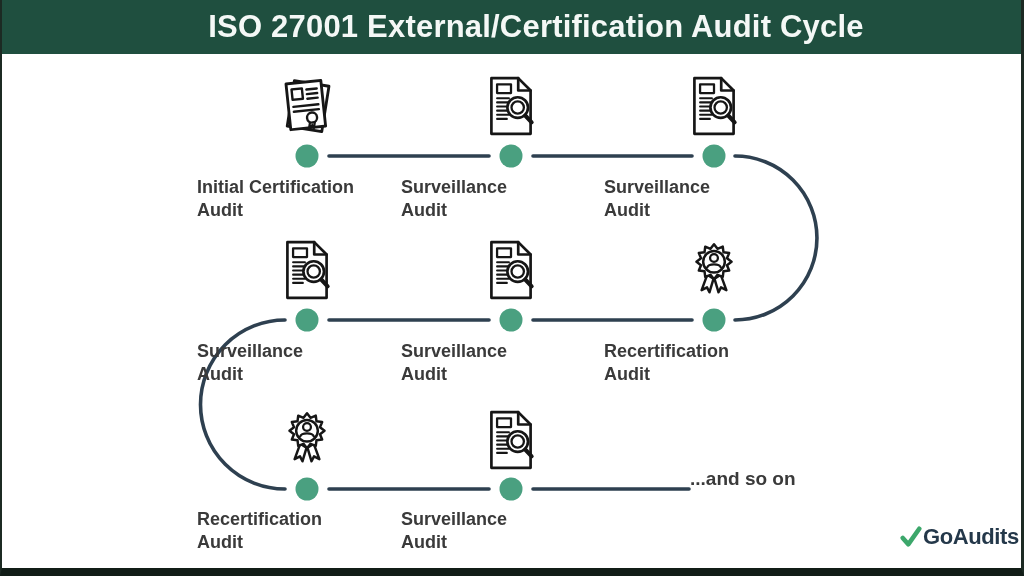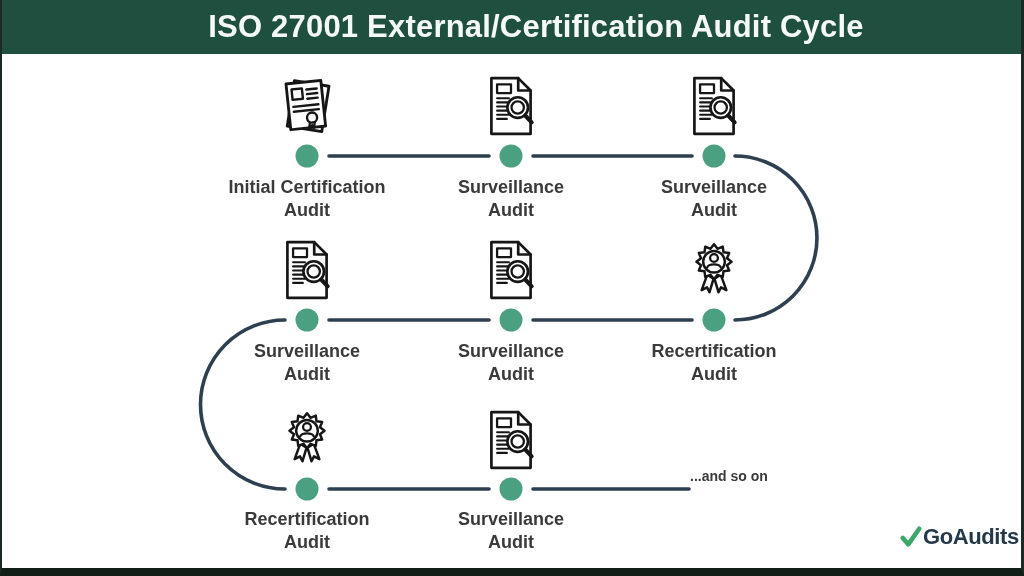--- a/index.html
+++ b/index.html
@@ -17,26 +17,26 @@
   }
   .header h1 {
     color:#F4F8F6; font-size:31px; font-weight:bold; letter-spacing:0.2px;
   }
   .canvas { position:absolute; left:0; top:54px; }
 
   .icon-box { position:absolute; width:66px; height:66px; }
   .icon-box svg { width:100%; height:100%; }
 
   .node-label {
-    position:absolute; width:220px; text-align:center;
+    position:absolute; width:220px; text-align:left;
     font-size:18px; font-weight:bold; color:#3A3A3A; line-height:23px;
   }
   .continuation {
     position:absolute; left:688px; top:468px; width:150px;
-    font-size:14px; font-weight:bold; color:#3A3A3A;
+    font-size:19px; font-weight:bold; color:#3A3A3A;
   }
   .logo {
     position:absolute; left:898px; top:524px; display:flex; align-items:flex-start;
   }
   .logo .check { width:22px; height:22px; margin-right:1px; margin-top:2px; }
   .logo .brand {
     font-size:22px; font-weight:bold; color:#24384A; letter-spacing:-0.4px;
   }
 </style>
 </head>

